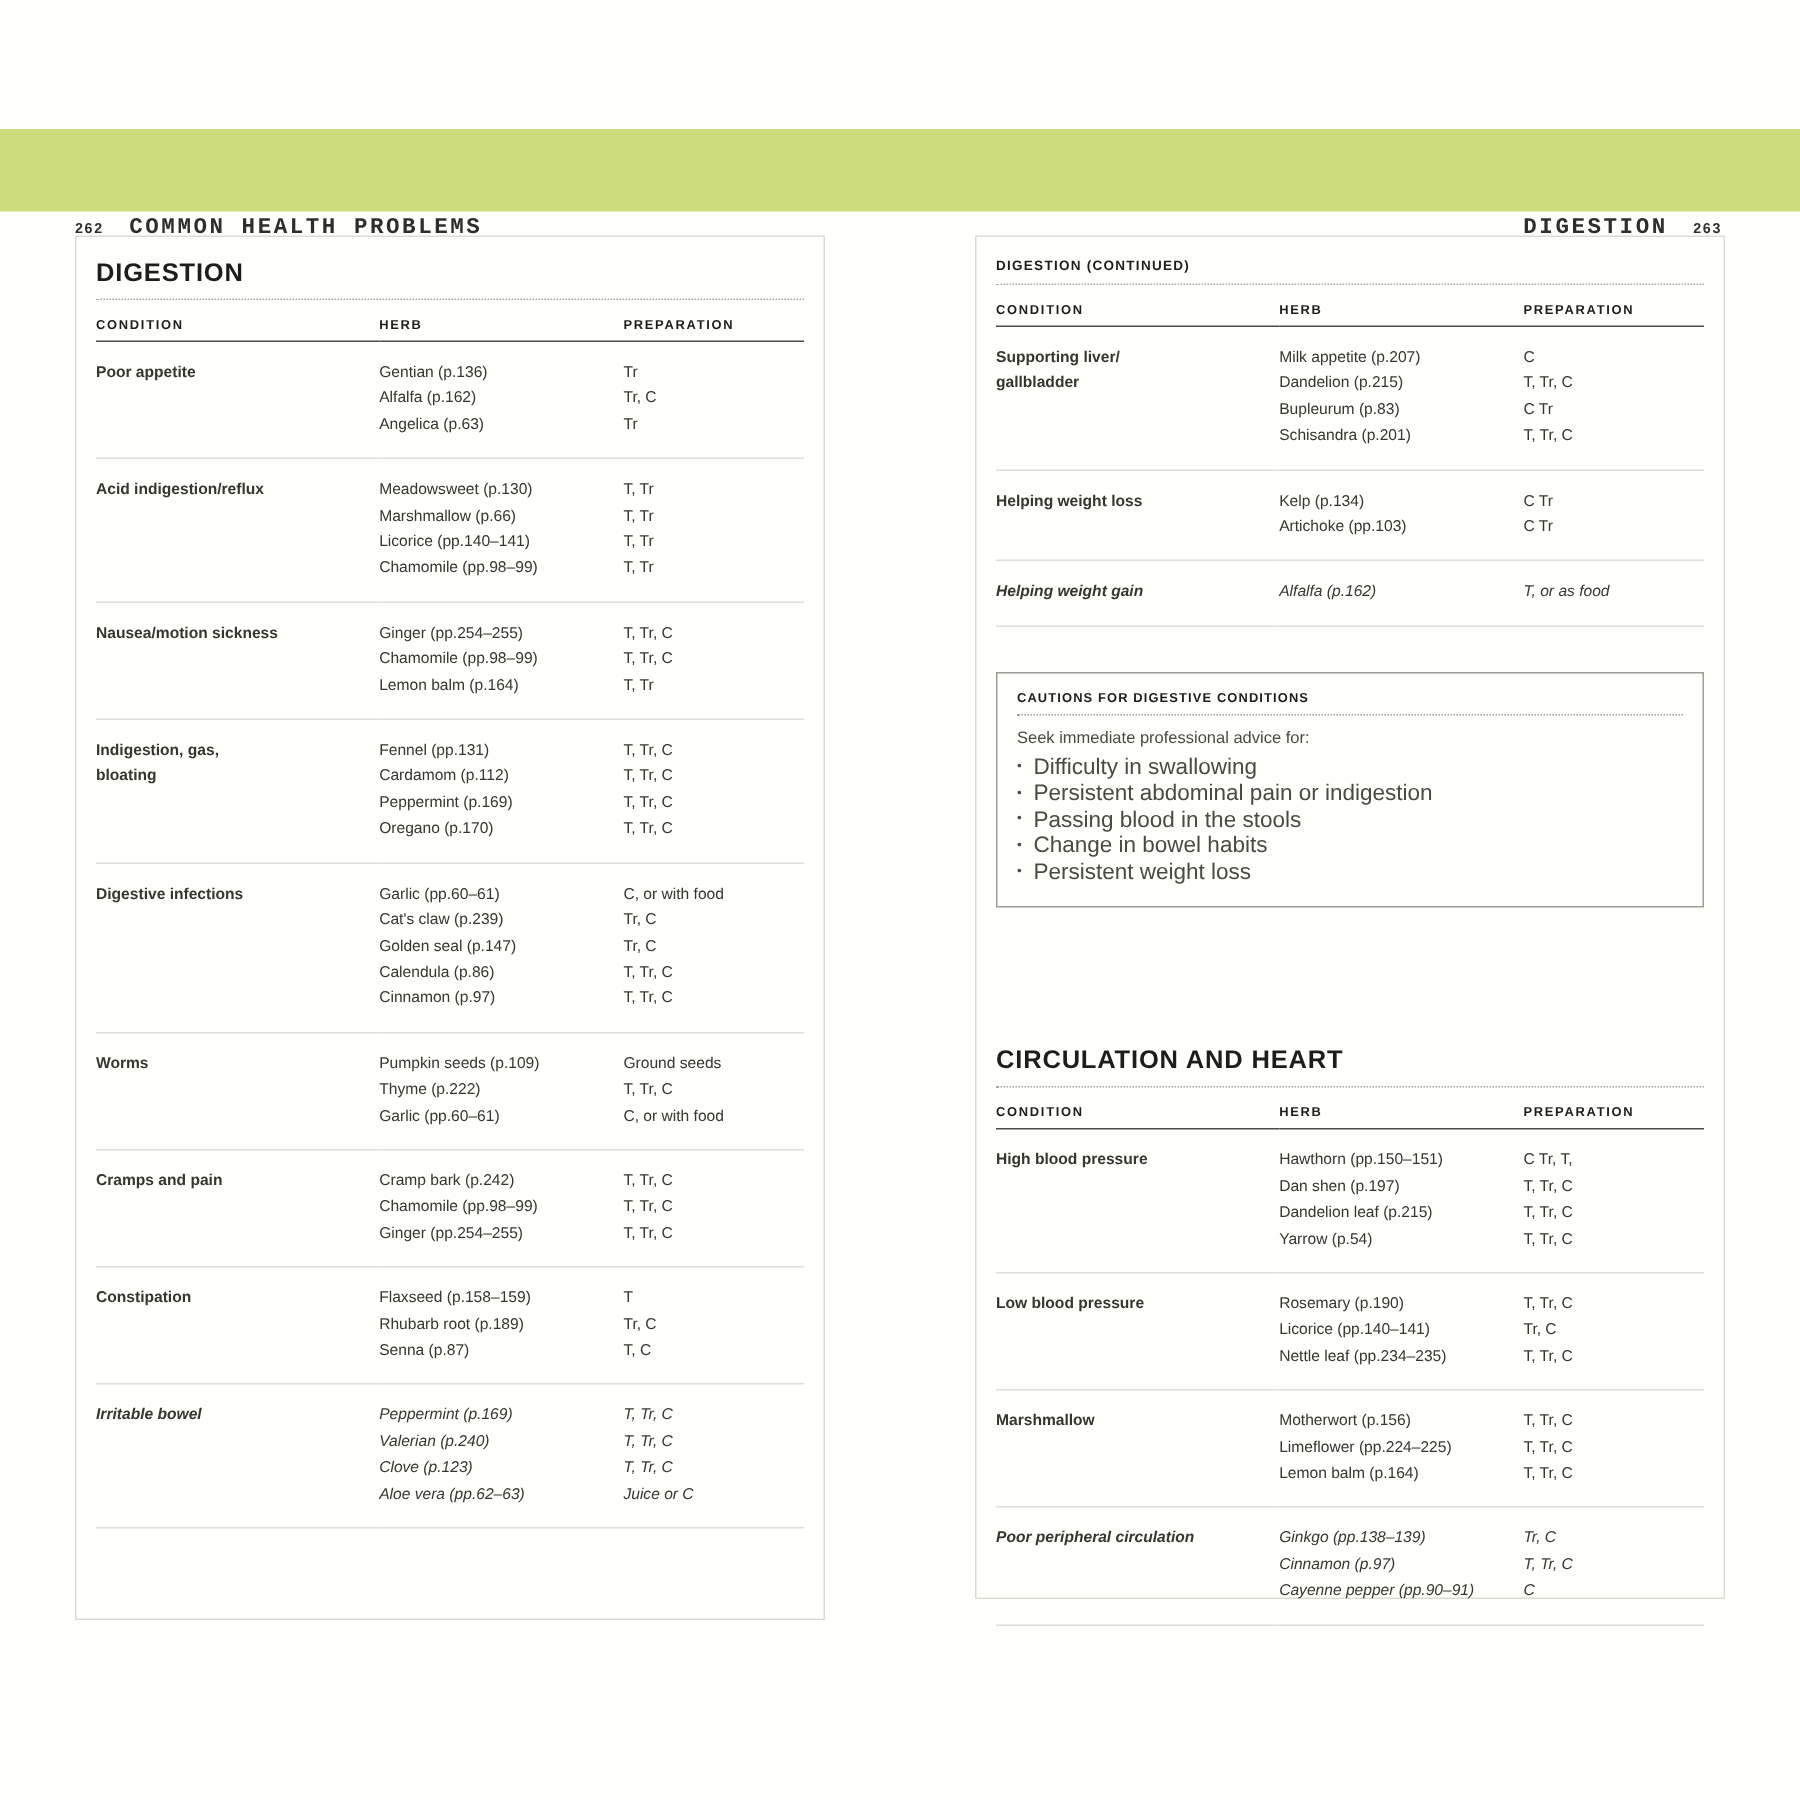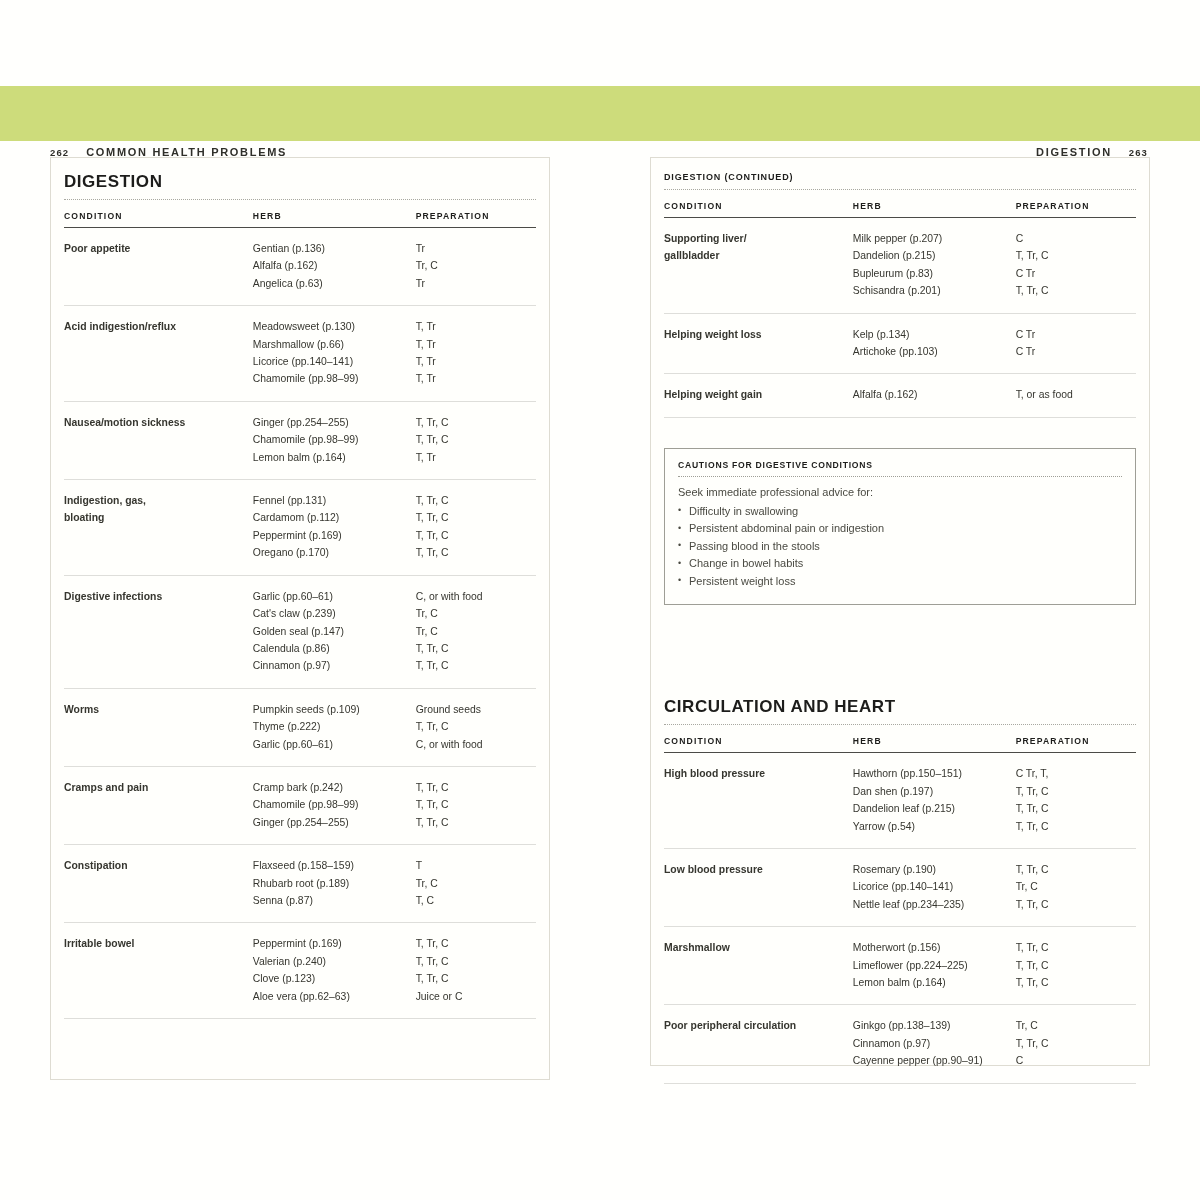--- a/index.html
+++ b/index.html
@@ -51,24 +51,25 @@
     gap: 17px;
   }
   .folio {
     font-size: 9.5px;
     letter-spacing: 1.1px;
     color: #2f2f2a;
     font-weight: 700;
     margin-top: 44px;
   }
   .runhead {
-    font-size: 11px;
+    font-size: 15px;
     letter-spacing: 1.7px;
     color: #2f2f2a;
     font-weight: 700;
+    font-family: Liberation Mono, monospace;
   }
 
   
   .page-panel {
     position: absolute;
     background: #fffffc;
     border: 1px solid #dedcd2;
     box-sizing: border-box;
   }
   #page-left  { left: 50px;  top: 157px; width: 500px; height: 923px; }
@@ -115,21 +116,21 @@
     vertical-align: bottom;
   }
   table.htab td {
     font-size: 10.4px;
     color: #36362f;
     vertical-align: top;
     padding: 12px 8px 13px 0;
     border-bottom: 1px solid #dededa;
     line-height: 17.4px;
   }
-  table.htab tr:last-child td { border-bottom: 1px solid #dededa; }
+  table.htab tr:last-child td { border-bottom: 1px solid #dededa; font-style: italic; }
   td.cond {
     font-weight: 700;
     color: #1f1f1a;
     white-space: pre-line;
   }
   td.herb  { color: #4a4a42; }
   td.prep  { color: #4a4a42; }
   .cell-lines > span { display: block; }
 
   
@@ -154,21 +155,21 @@
     font-size: 11px;
     color: #4a4a42;
     margin-bottom: 5px;
   }
   #cautions-box ul {
     margin: 0;
     padding: 0;
     list-style: none;
   }
   #cautions-box li {
-    font-size: 11px;
+    font-size: 15px;
     color: #4a4a42;
     line-height: 17.5px;
     padding-left: 11px;
     position: relative;
   }
   #cautions-box li::before {
     content: "\2022";
     position: absolute;
     left: 0;
     top: -0.5px;
@@ -371,21 +372,21 @@
             <th>CONDITION</th>
             <th>HERB</th>
             <th>PREPARATION</th>
           </tr>
         </thead>
         <tbody id="right-tbody">
             <tr>
               <td class="cond">Supporting liver/
 gallbladder</td>
               <td class="herb cell-lines">
-                <span>Milk pepper (p.207)</span>
+                <span>Milk appetite (p.207)</span>
                 <span>Dandelion (p.215)</span>
                 <span>Bupleurum (p.83)</span>
                 <span>Schisandra (p.201)</span>
               </td>
               <td class="prep cell-lines">
                 <span>C</span>
                 <span>T, Tr, C</span>
                 <span>C Tr</span>
                 <span>T, Tr, C</span>
               </td>

